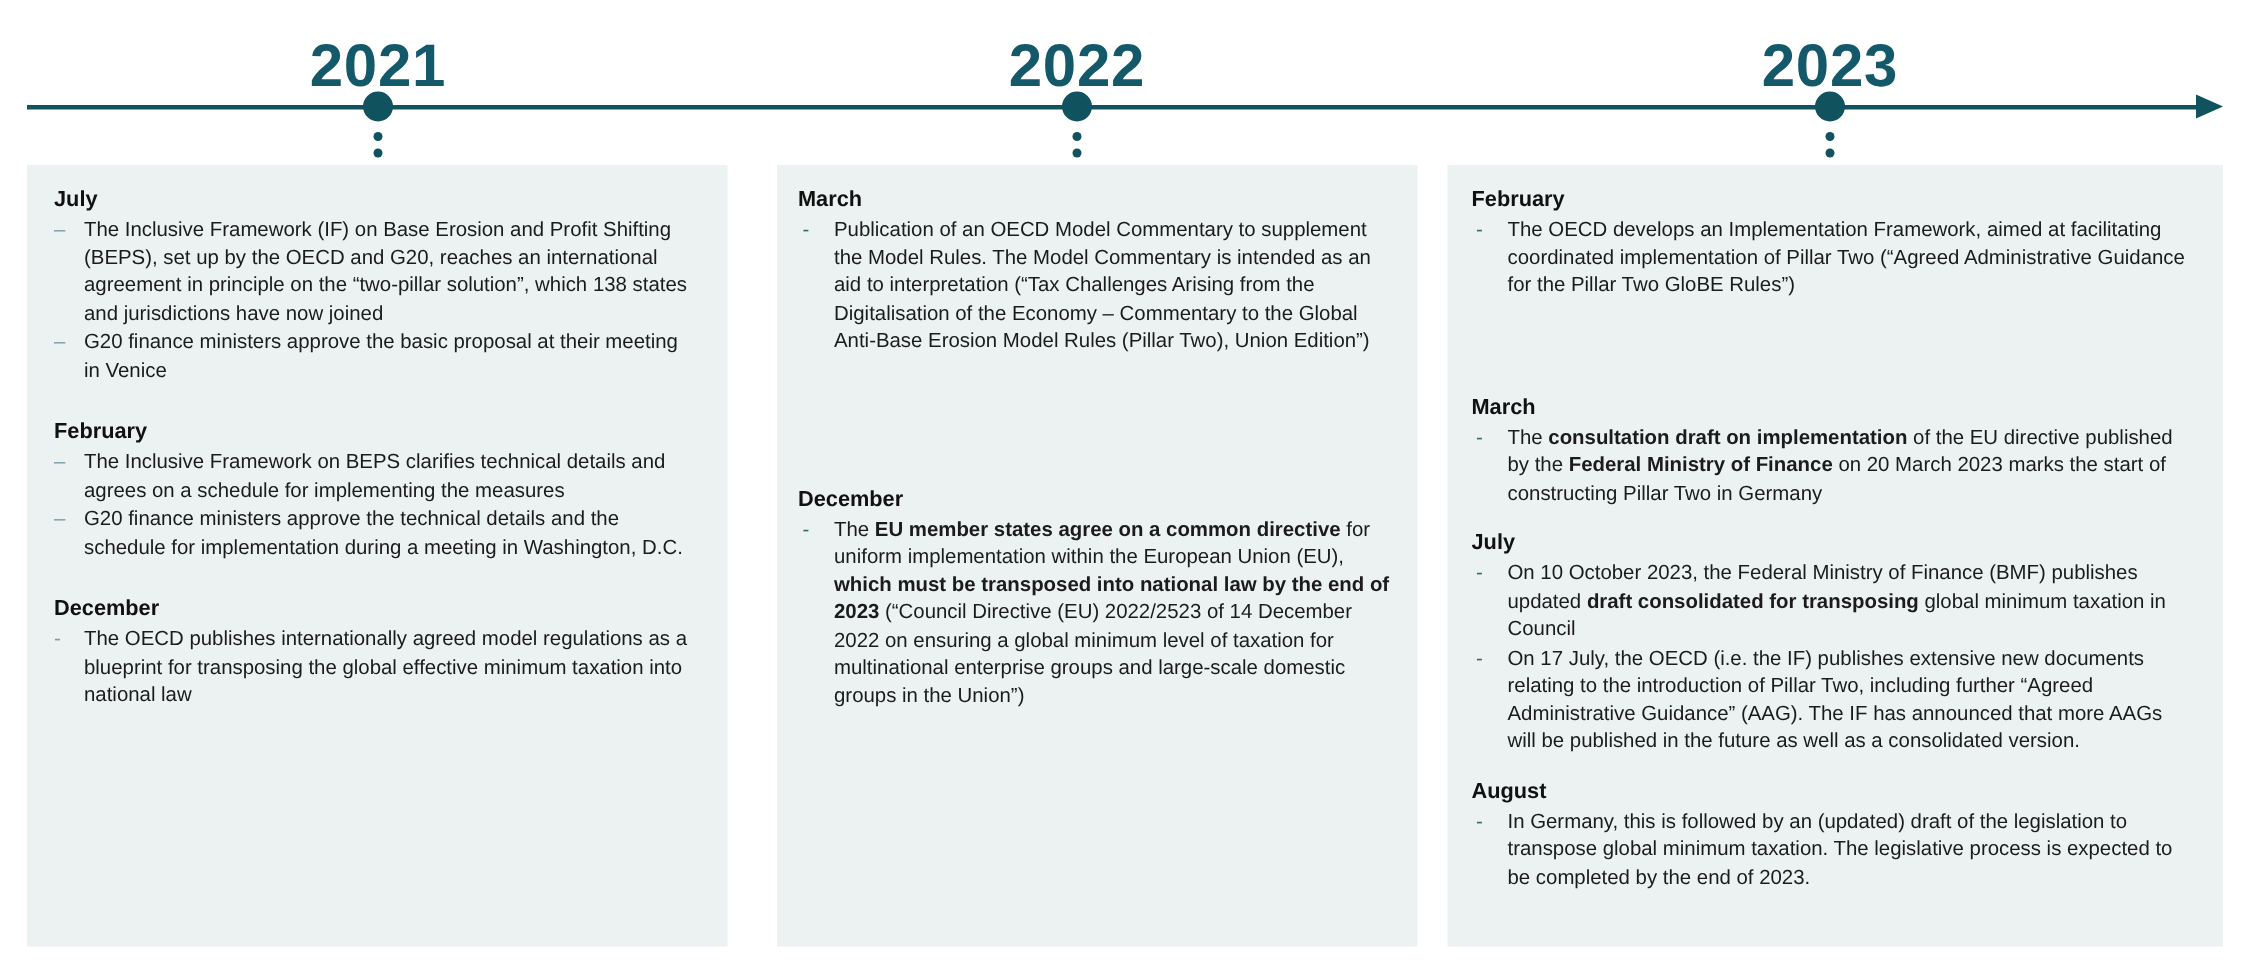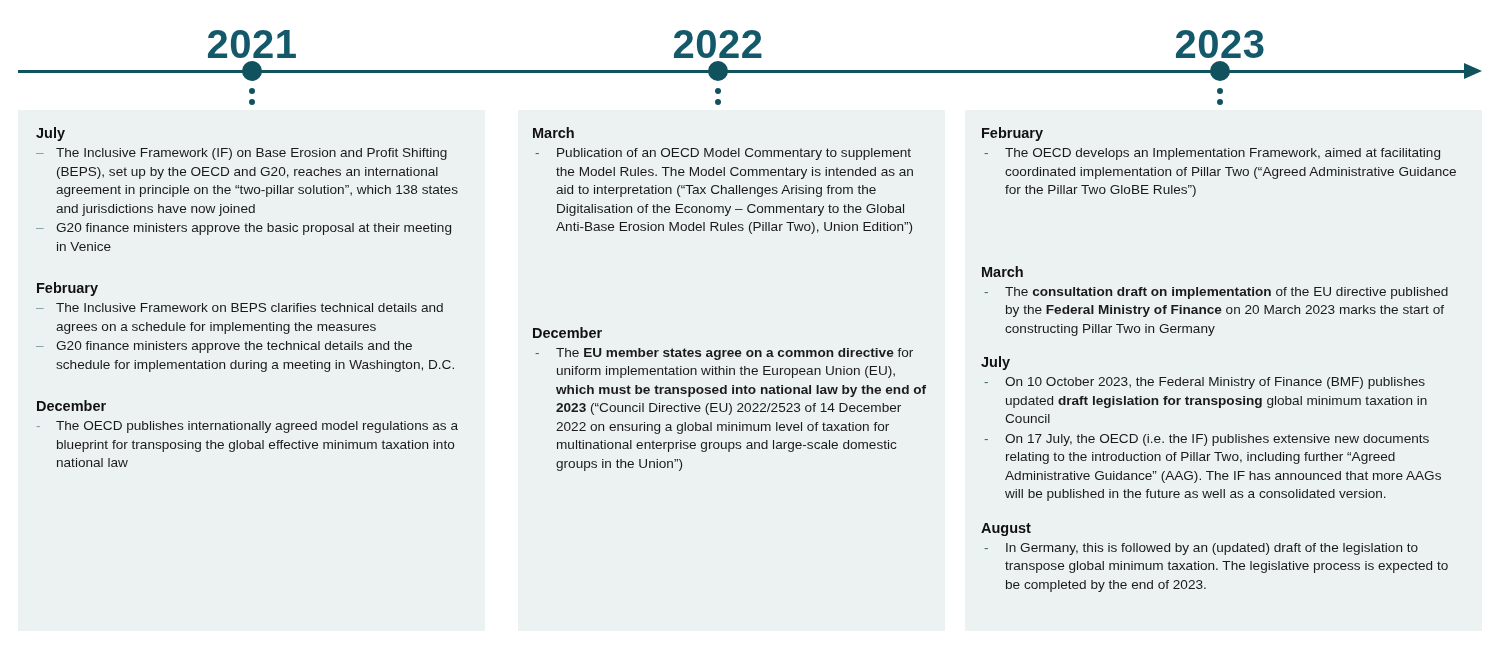--- a/index.html
+++ b/index.html
@@ -240,21 +240,21 @@
           <span class="btext"><span>The </span><b>consultation draft on implementation</b><span> of the EU directive published by the </span><b>Federal Ministry of Finance</b><span> on 20 March 2023 marks the start of constructing Pillar Two in Germany</span></span>
         </li>
       </ul>
     </div>
     <div class="spacer-sm"></div>
     <div class="month-block">
       <div class="month-title">July</div>
       <ul class="bullet-list">
         <li class="bullet-item">
           <span class="dash">-</span>
-          <span class="btext"><span>On 10 October 2023, the Federal Ministry of Finance (BMF) publishes updated </span><b>draft legislation for transposing</b><span> global minimum taxation in Council</span></span>
+          <span class="btext"><span>On 10 October 2023, the Federal Ministry of Finance (BMF) publishes updated </span><b>draft consolidated for transposing</b><span> global minimum taxation in Council</span></span>
         </li>
         <li class="bullet-item">
           <span class="dash">-</span>
           <span class="btext"><span>On 17 July, the OECD (i.e. the IF) publishes extensive new documents relating to the introduction of Pillar Two, including further “Agreed Administrative Guidance” (AAG). The IF has announced that more AAGs will be published in the future as well as a consolidated version.</span></span>
         </li>
       </ul>
     </div>
     <div class="spacer-sm"></div>
     <div class="month-block">
       <div class="month-title">August</div>

